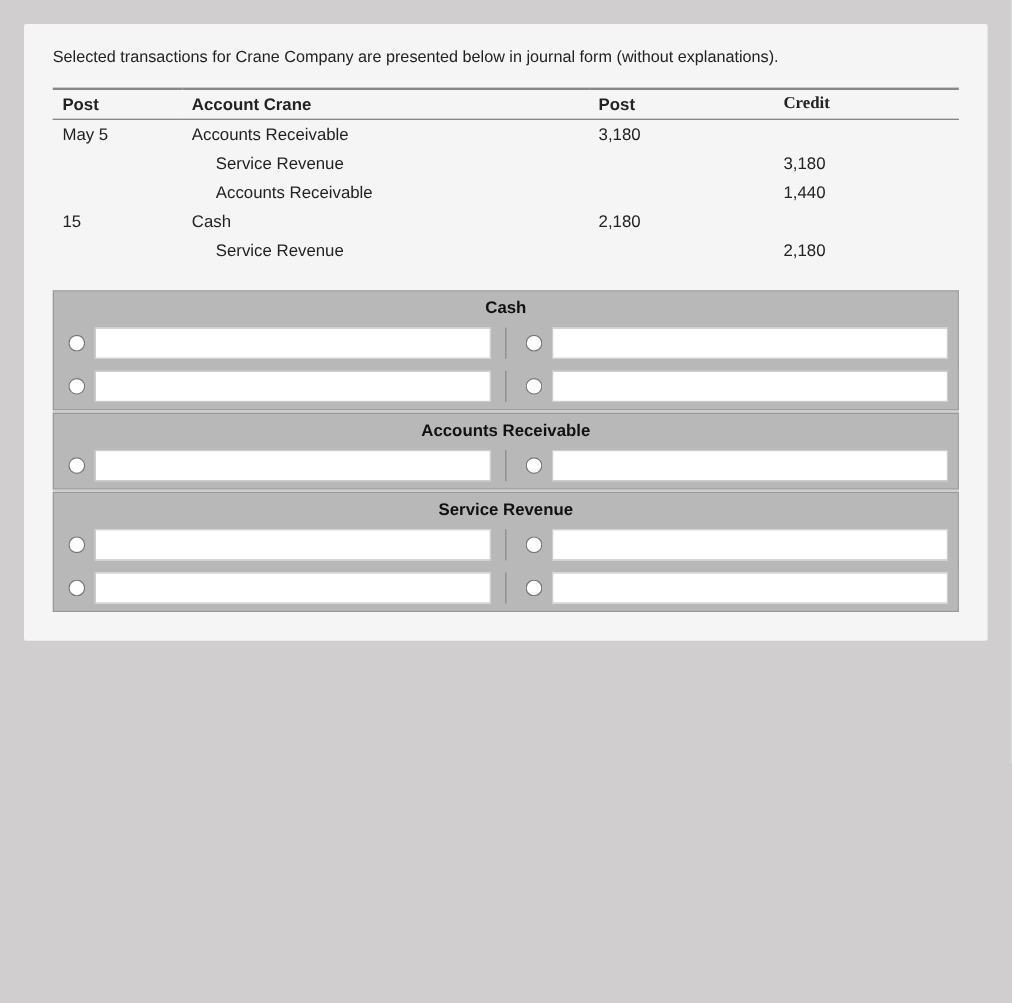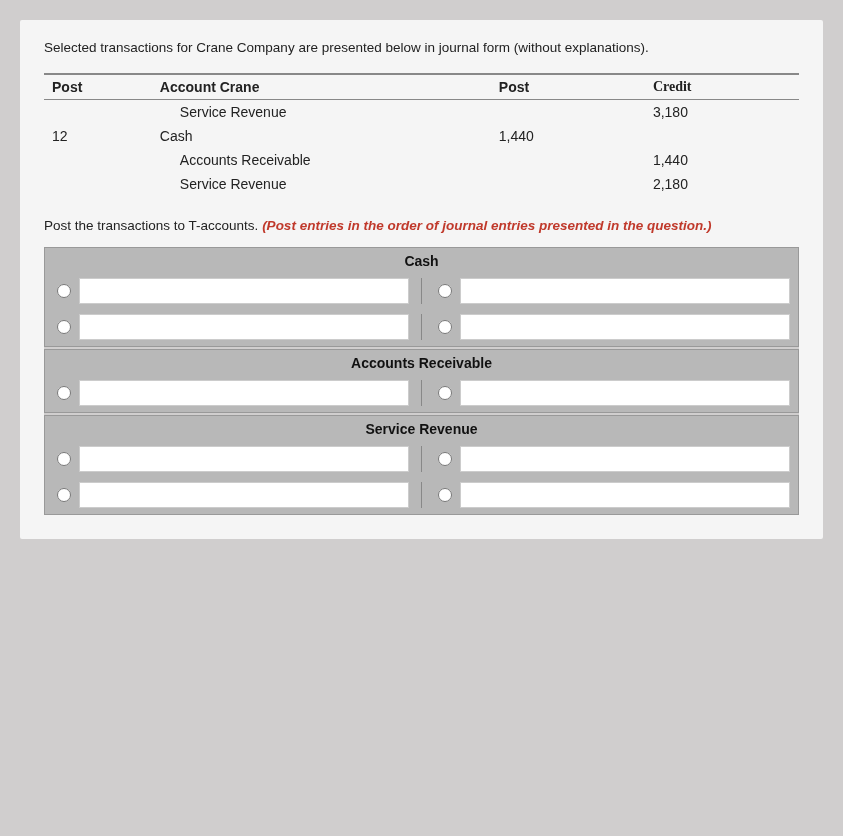--- a/index.html
+++ b/index.html
@@ -142,50 +142,53 @@
   <table class="journal-table">
     <thead>
       <tr>
         <th class="date-col">Post</th>
         <th class="account-col">Account Crane</th>
         <th class="debit-col">Post</th>
         <th class="credit-col">Credit</th>
       </tr>
     </thead>
     <tbody id="journal-tbody">
+    <tr>
+          <td>May 5</td>
+          <td>Accounts Receivable</td>
+          <td>3,180</td>
+          <td></td>
+        </tr>
         <tr>
           <td></td>
           <td class="indented">Service Revenue</td>
           <td></td>
           <td>3,180</td>
         </tr>
         <tr>
-          <td>12</td>
+          <td></td>
+          <td class="indented">Accounts Receivable</td>
+          <td></td>
+          <td>1,440</td>
+        </tr>
+        <tr>
+          <td>15</td>
           <td>Cash</td>
-          <td>1,440</td>
-          <td></td>
-        </tr>
-        <tr>
-          <td></td>
-          <td class="indented">Accounts Receivable</td>
-          <td></td>
-          <td>1,440</td>
+          <td>2,180</td>
+          <td></td>
         </tr>
         <tr>
           <td></td>
           <td class="indented">Service Revenue</td>
           <td></td>
           <td>2,180</td>
         </tr>
       </tbody>
   </table>
 
-  <p class="post-instruction">
-    <span>Post the transactions to T-accounts. </span><span class="bold-italic">(Post entries in the order of journal entries presented in the question.)</span>
-  </p>
 
   <div class="t-sections-wrapper" id="t-accounts-container">
   <div class="t-account-section">
         <div class="t-account-header">Cash</div>
         <div class="t-account-row" style="margin-bottom: 2px;">
           <div class="t-input-group left">
             <div class="radio-cell">
               <input type="radio" name="t-cash-left-0" style="">
             </div>
             <input type="text" class="t-text-input" style="">

